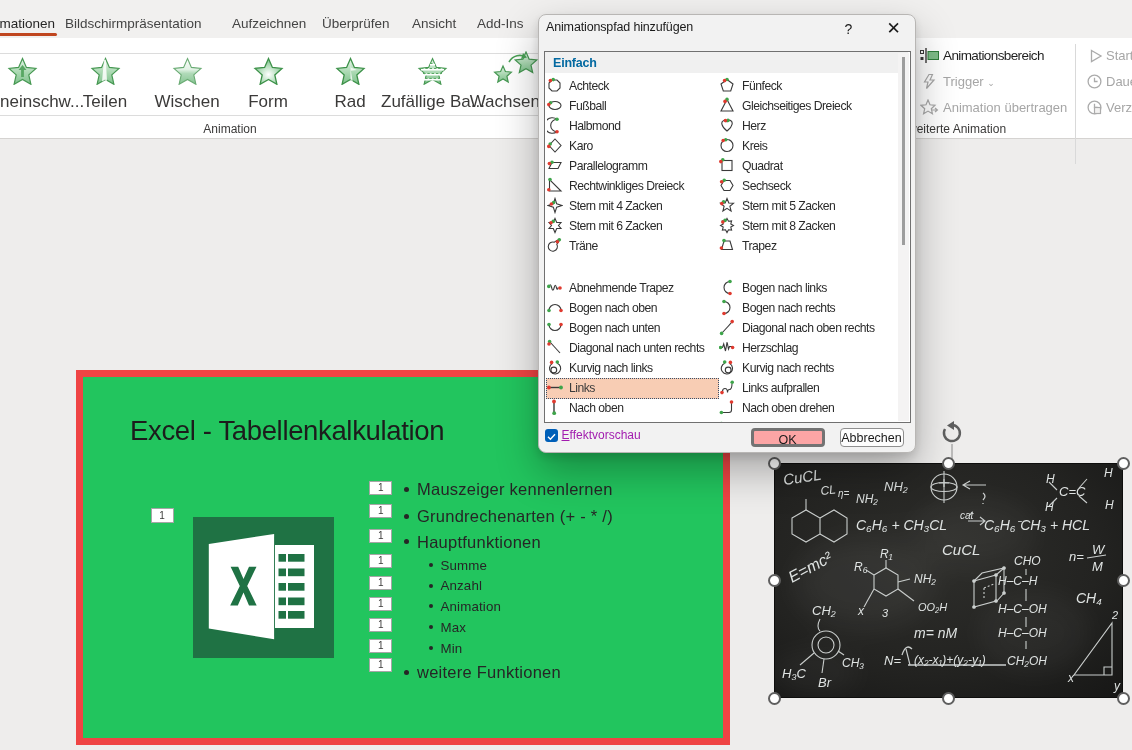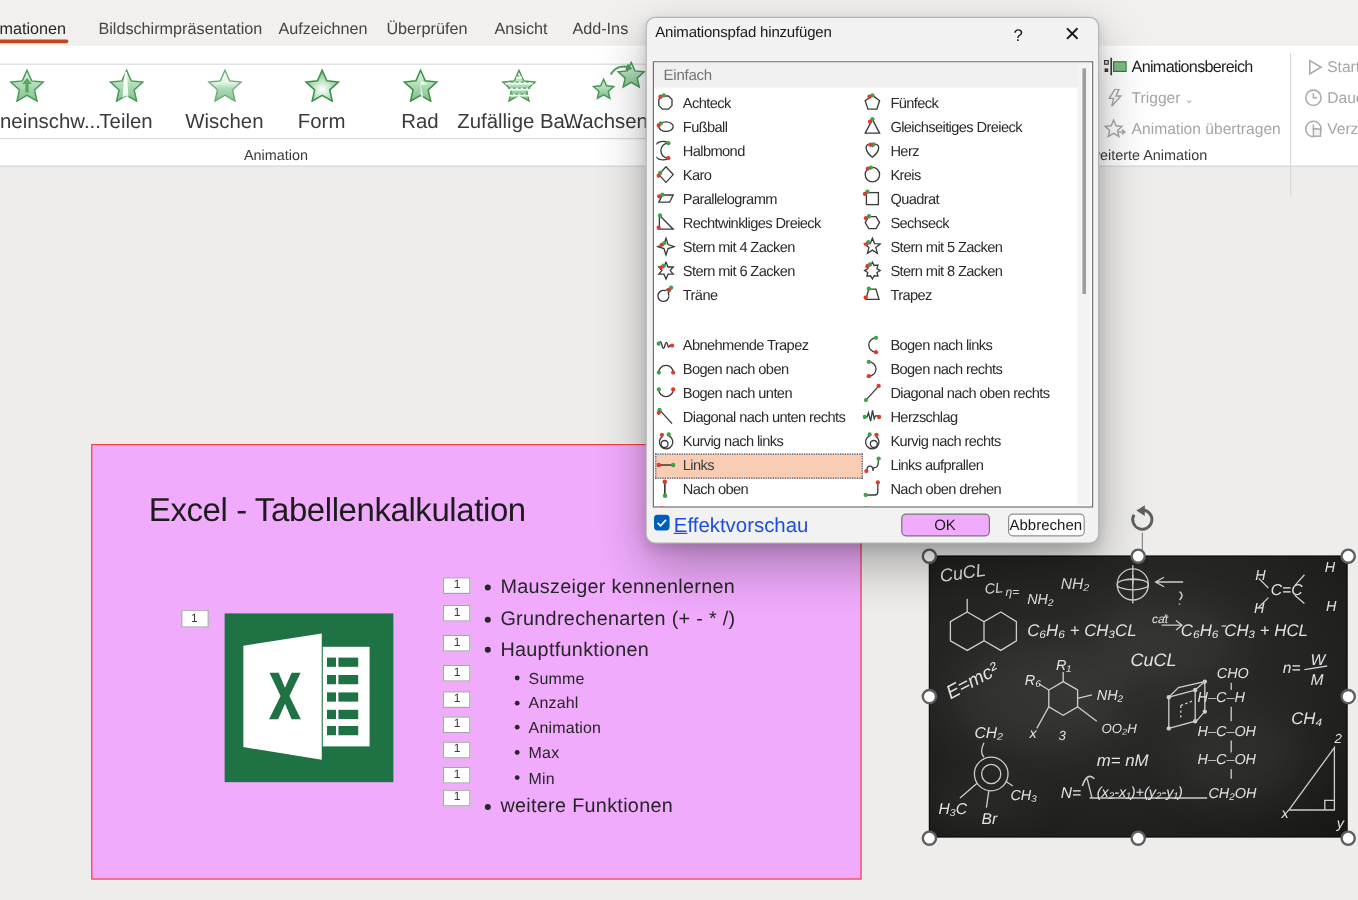--- a/index.html
+++ b/index.html
@@ -9,52 +9,52 @@
   #tabbar{position:absolute;left:0;top:0;width:1132px;height:38px;background:#f1f0ef;}
   .tab{position:absolute;top:0;height:38px;line-height:48px;font-size:13.5px;color:#444;white-space:nowrap;}
   #ribbon{position:absolute;left:0;top:38px;width:1132px;height:100px;background:#ffffff;border-bottom:1px solid #d5d3d1;}
   #gallerybox{position:absolute;left:-2px;top:15px;width:539px;height:61px;border:1px solid #dcdcdc;background:#fff;}
   .galabel{position:absolute;top:53.5px;font-size:17px;color:#3b3a39;white-space:nowrap;text-align:center;transform:translateX(-50%);}
   .grplabel{position:absolute;font-size:12px;color:#3b3a39;white-space:nowrap;}
   .rbtn{position:absolute;font-size:13px;white-space:nowrap;}
   .gray{color:#a6a6a6;}
   .dark{color:#1f1f1f;}
   
-  #slide{position:absolute;left:75.5px;top:370px;width:640px;height:361px;background:#f0abfc;border:1px solid #ef4444;}
+  #slide{position:absolute;left:75.5px;top:370px;width:640px;height:361px;background:#22c55e;border:7px solid #ef4444;}
   .tag{position:absolute;width:21px;height:12px;background:#fff;border:1px solid #a6a6a6;font-size:10px;color:#3b3a39;text-align:center;line-height:12.5px;}
   .bl{position:absolute;white-space:nowrap;color:#262626;}
   .dot{position:absolute;width:5px;height:5px;border-radius:50%;background:#262626;}
   .dot2{position:absolute;width:4px;height:4px;border-radius:50%;background:#262626;}
   
   #pic{position:absolute;left:774px;top:463px;width:349px;height:235px;}
   .hdl{position:absolute;width:9px;height:9px;border-radius:50%;background:#fff;border:2px solid #5f5f5f;box-sizing:content-box;}
   
   #dlg{position:absolute;left:537.5px;top:13.5px;width:378px;height:439px;background:#f2f2f2;border:1px solid #b8b6b4;border-radius:8px;box-shadow:0 18px 42px rgba(0,0,0,0.3),0 4px 10px rgba(0,0,0,0.12);box-sizing:border-box;}
   #dlgtitle{position:absolute;left:7.5px;top:5.5px;font-size:12.5px;letter-spacing:-0.15px;color:#1a1a1a;}
   #listbox{position:absolute;left:5.5px;top:36.5px;width:365px;height:370px;background:#fff;border:1px solid #707070;overflow:hidden;}
   .sect{position:absolute;left:0;width:363px;height:21px;background:#f0f0f0;}
-  .sect span{position:absolute;left:8px;top:4px;font-size:12.5px;font-weight:normal;color:#737373;letter-spacing:-0.2px;}
+  .sect span{position:absolute;left:8px;top:4px;font-size:12.5px;font-weight:bold;color:#0369a1;letter-spacing:-0.2px;}
   .li{position:absolute;font-size:12.2px;color:#2b2b2b;white-space:nowrap;line-height:20px;height:20px;letter-spacing:-0.5px;}
   .ic{position:absolute;width:16px;height:17px;}
   #sel{position:absolute;left:1px;top:326px;width:171px;height:19px;background:#f8cdb4;border:1px dotted #39506b;}
   #scrl{position:absolute;right:1px;top:1px;width:11px;height:368px;background:#f4f3f3;}
   #thumb{position:absolute;left:4px;top:4px;width:3px;height:188px;background:#9d9d9d;}
   .btn{position:absolute;height:19px;border-radius:4px;font-size:12.5px;color:#1a1a1a;text-align:center;line-height:19px;box-sizing:border-box;}
-  #okbtn{left:212px;top:413px;width:74px;background:#f0abfc;border:1px solid #737373;}
+  #okbtn{left:212px;top:413px;width:74px;background:#fca5a5;border:3px solid #737373;}
   #cancelbtn{left:301px;top:413px;width:64px;background:#fdfdfd;border:1px solid #8f8f8f;}
   #cbx{position:absolute;left:6px;top:414px;width:13px;height:13px;background:#005fb8;border-radius:3px;}
-  #cbxlbl{position:absolute;left:23px;top:413px;font-size:17px;color:#1d4ed8;}
+  #cbxlbl{position:absolute;left:23px;top:413px;font-size:12px;color:#a21caf;}
 </style>
 </head>
 <body>
 <div id="app">
 
   <div id="tabbar">
     <div class="tab" style="left:-20px;color:#262626;">Animationen</div>
-    <div class="tab" style="left:82px;">Bildschirmpräsentation</div>
+    <div class="tab" style="left:65px;">Bildschirmpräsentation</div>
     <div class="tab" style="left:232px;">Aufzeichnen</div>
     <div class="tab" style="left:322px;">Überprüfen</div>
     <div class="tab" style="left:412px;">Ansicht</div>
     <div class="tab" style="left:477px;">Add-Ins</div>
     <div style="position:absolute;left:-20px;top:33px;width:77px;height:3px;background:#c0461f;border-radius:2px;"></div>
   </div>
 
   <div id="ribbon">
     <div id="gallerybox"></div>
     <div id="stars">

